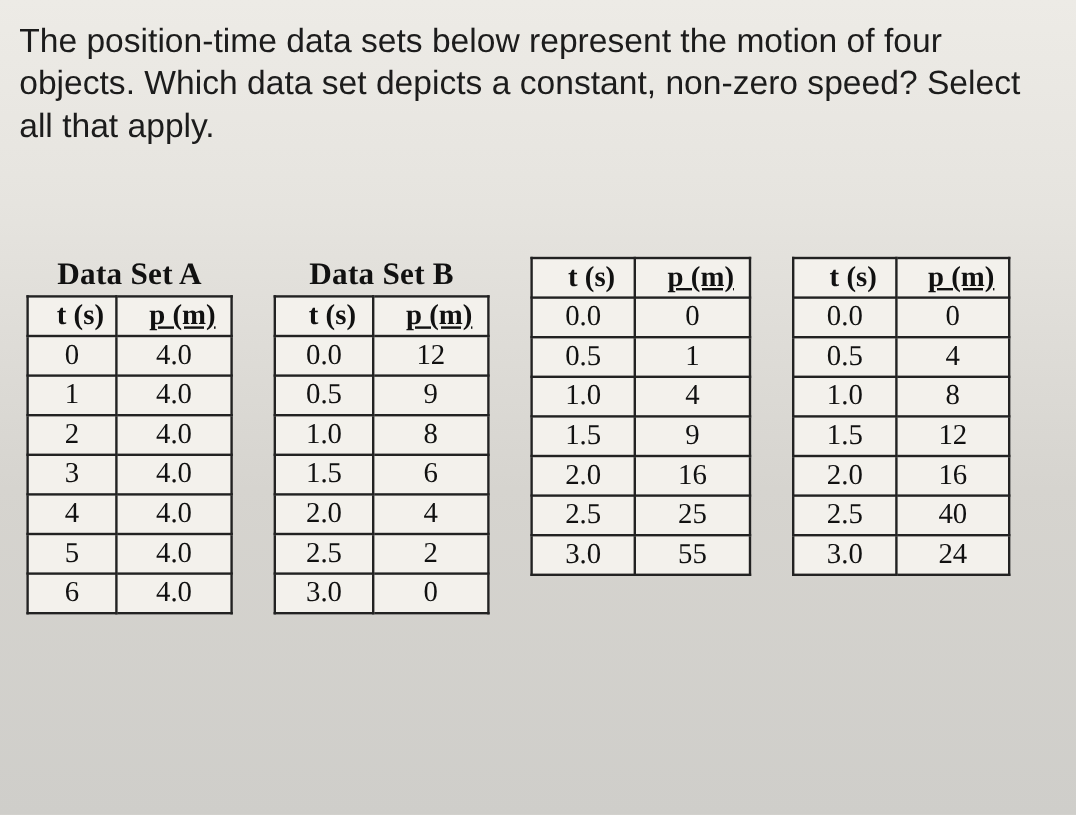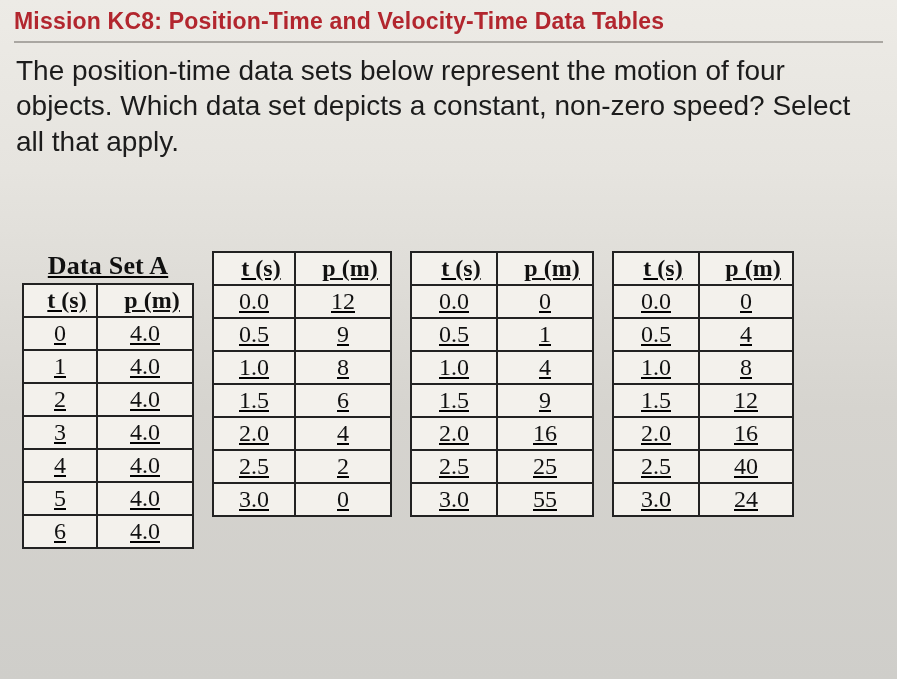--- a/index.html
+++ b/index.html
@@ -30,25 +30,24 @@
   .question {
     color: #1c1c1c;
     font-family: Arial, Helvetica, sans-serif;
     font-size: 28px;
     line-height: 1.26;
     padding: 10px 6px 0 2px;
     font-weight: 400;
   }
   .tables-row {
     display: flex;
-    gap: 18px;
+    gap: 34px;
     padding: 92px 4px 0 8px;
     align-items: flex-start;
     justify-content: flex-start;
-    text-decoration: underline;
   }
   .dataset {
     display: flex;
     flex-direction: column;
     align-items: center;
   }
   .dataset-title {
     font-family: "Times New Roman", Times, serif;
     font-weight: 700;
     font-size: 26px;
@@ -82,21 +81,20 @@
   .colC1 { width: 86px; }
   .colC2 { width: 96px; }
   .colD1 { width: 86px; }
   .colD2 { width: 94px; }
 </style>
 </head>
 <body>
 
 <div class="page">
 
-  <div class="mission-title">Mission KC8: Position-Time and Velocity-Time Data Tables</div>
 
   <div class="question">The position-time data sets below represent the motion of four objects. Which data set depicts a constant, non-zero speed? Select all that apply.</div>
 
   <div class="tables-row">
 
     <div class="dataset">
       <div class="dataset-title">Data Set A</div>
       <table class="data">
         <tbody>
             <tr>
@@ -129,20 +127,21 @@
             </tr>
         <tr>
               <td>6</td>
               <td>4.0</td>
             </tr>
       </tbody>
         </table>
     </div>
 
     <div class="dataset">
+      <div class="dataset-title">Data Set B</div>
       <table class="data">
         <tbody>
             <tr>
           <th class="colB1">t (s)</th>
           <th class="colB2"><span class="u">p (m)</span></th>
         </tr>
         <tr>
               <td>0.0</td>
               <td>12</td>
             </tr>

